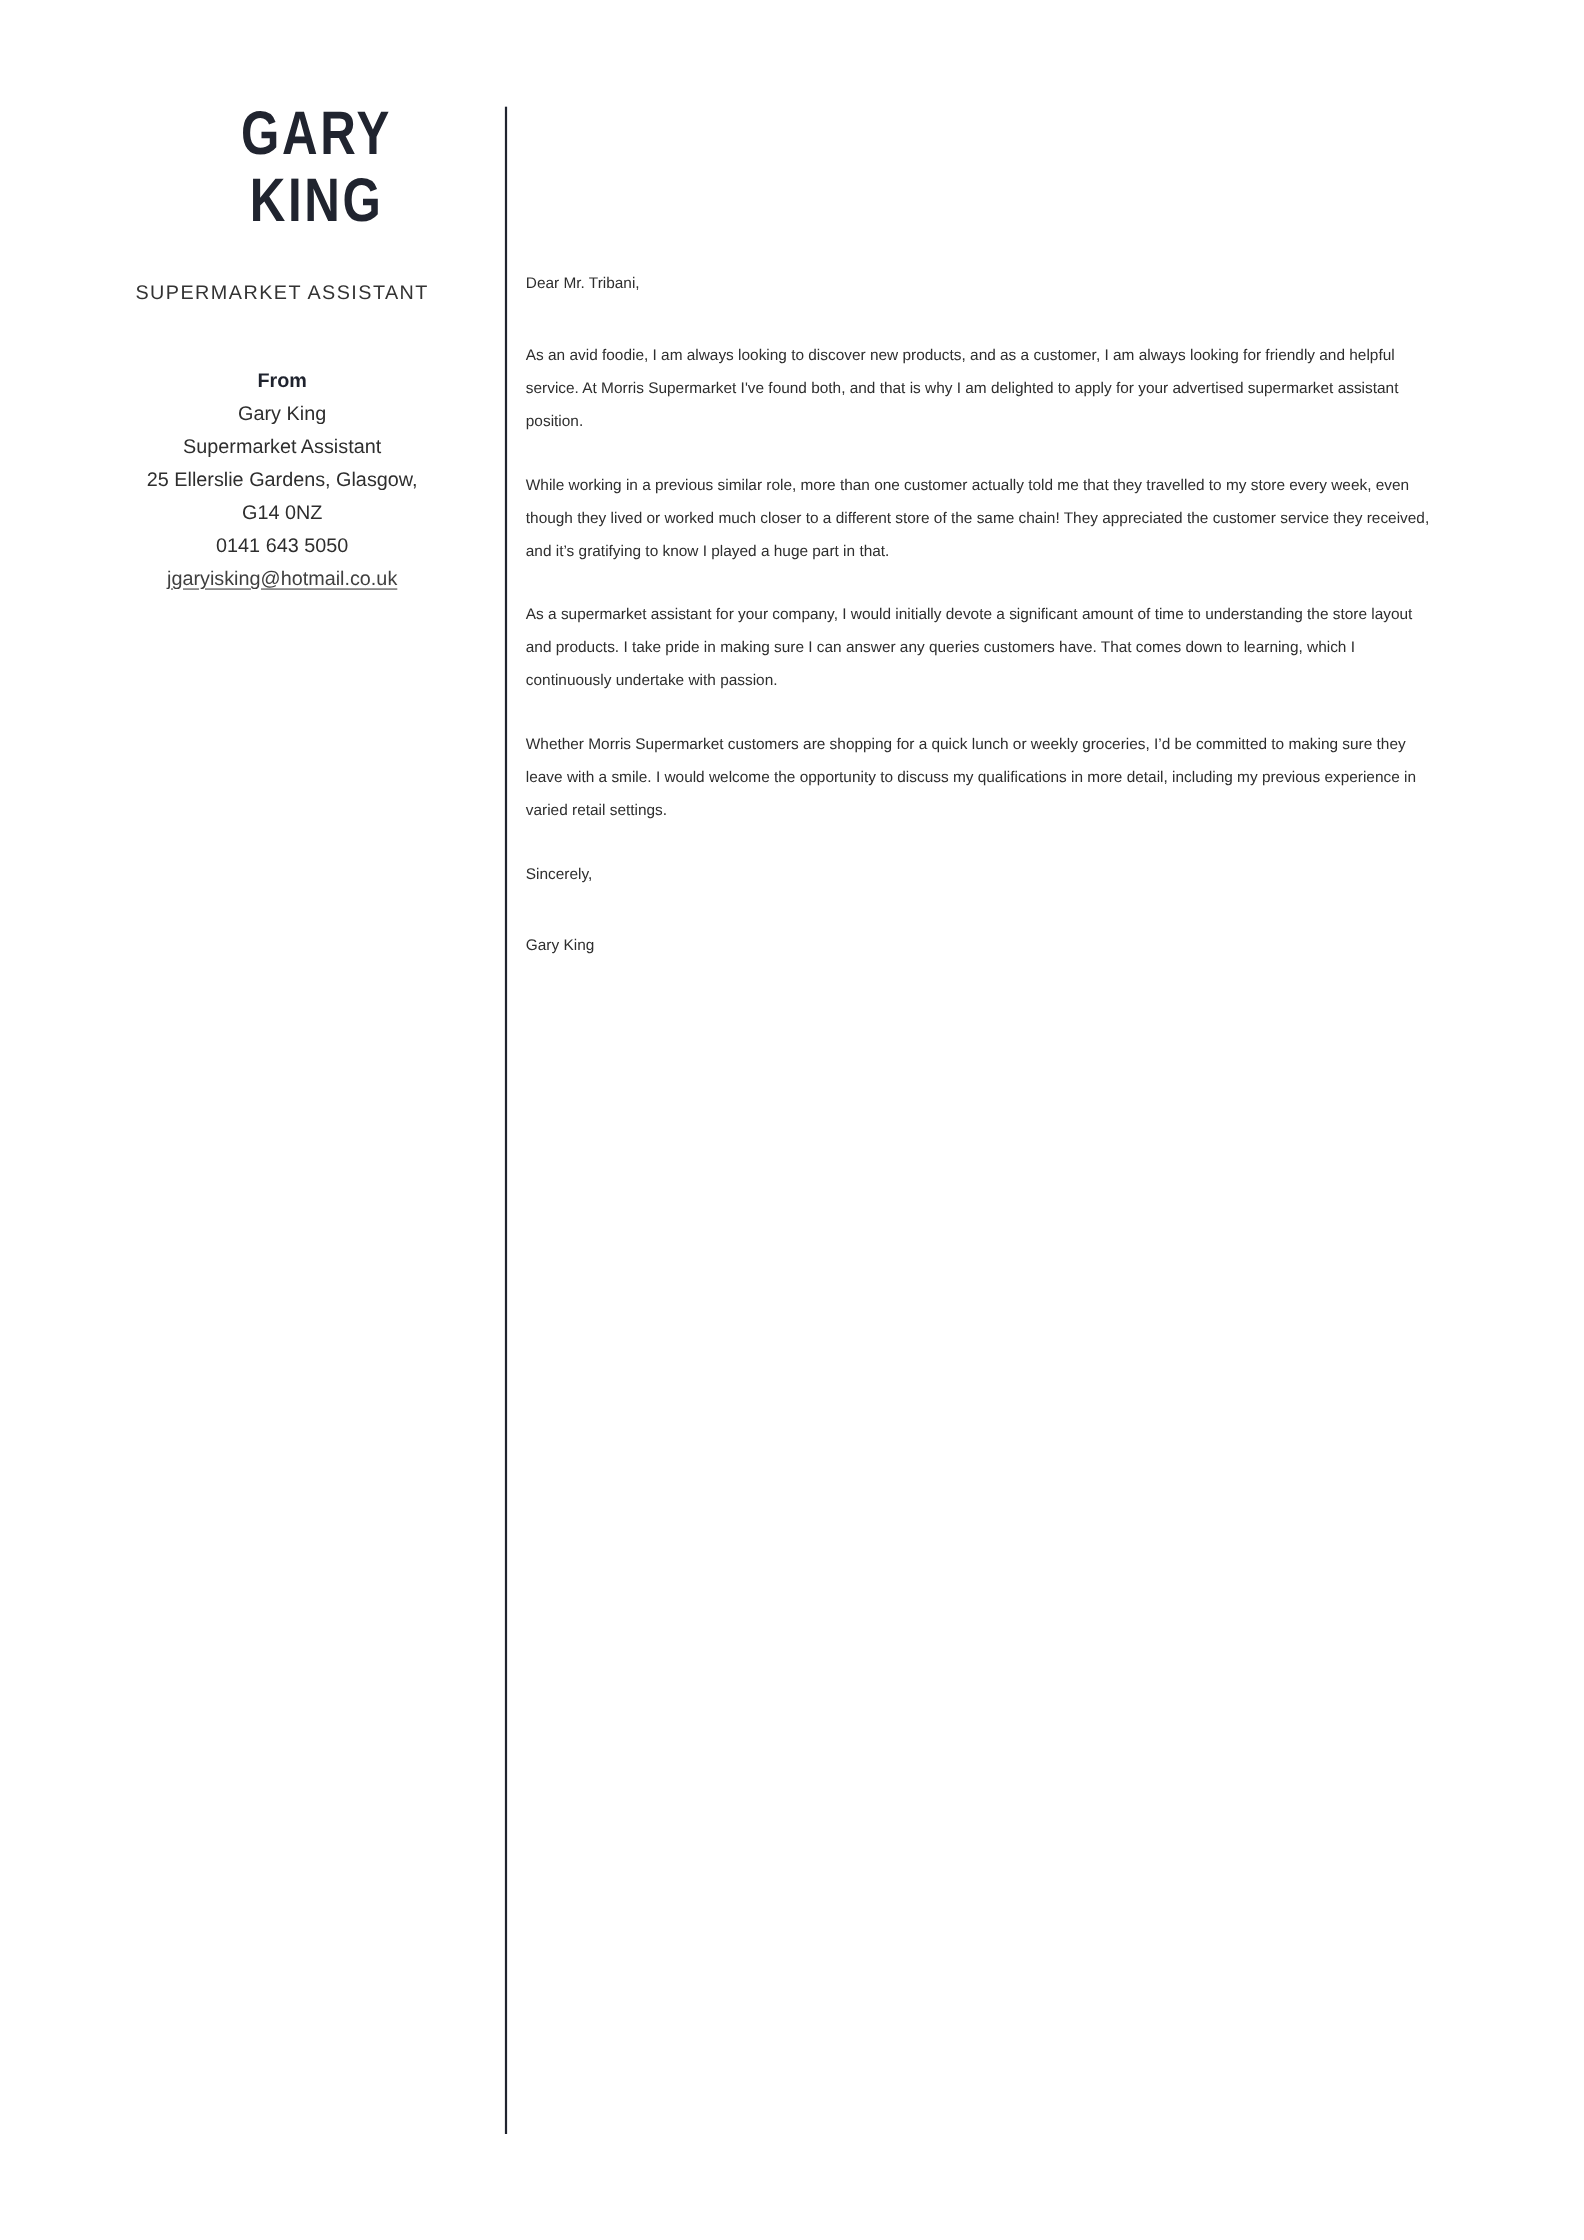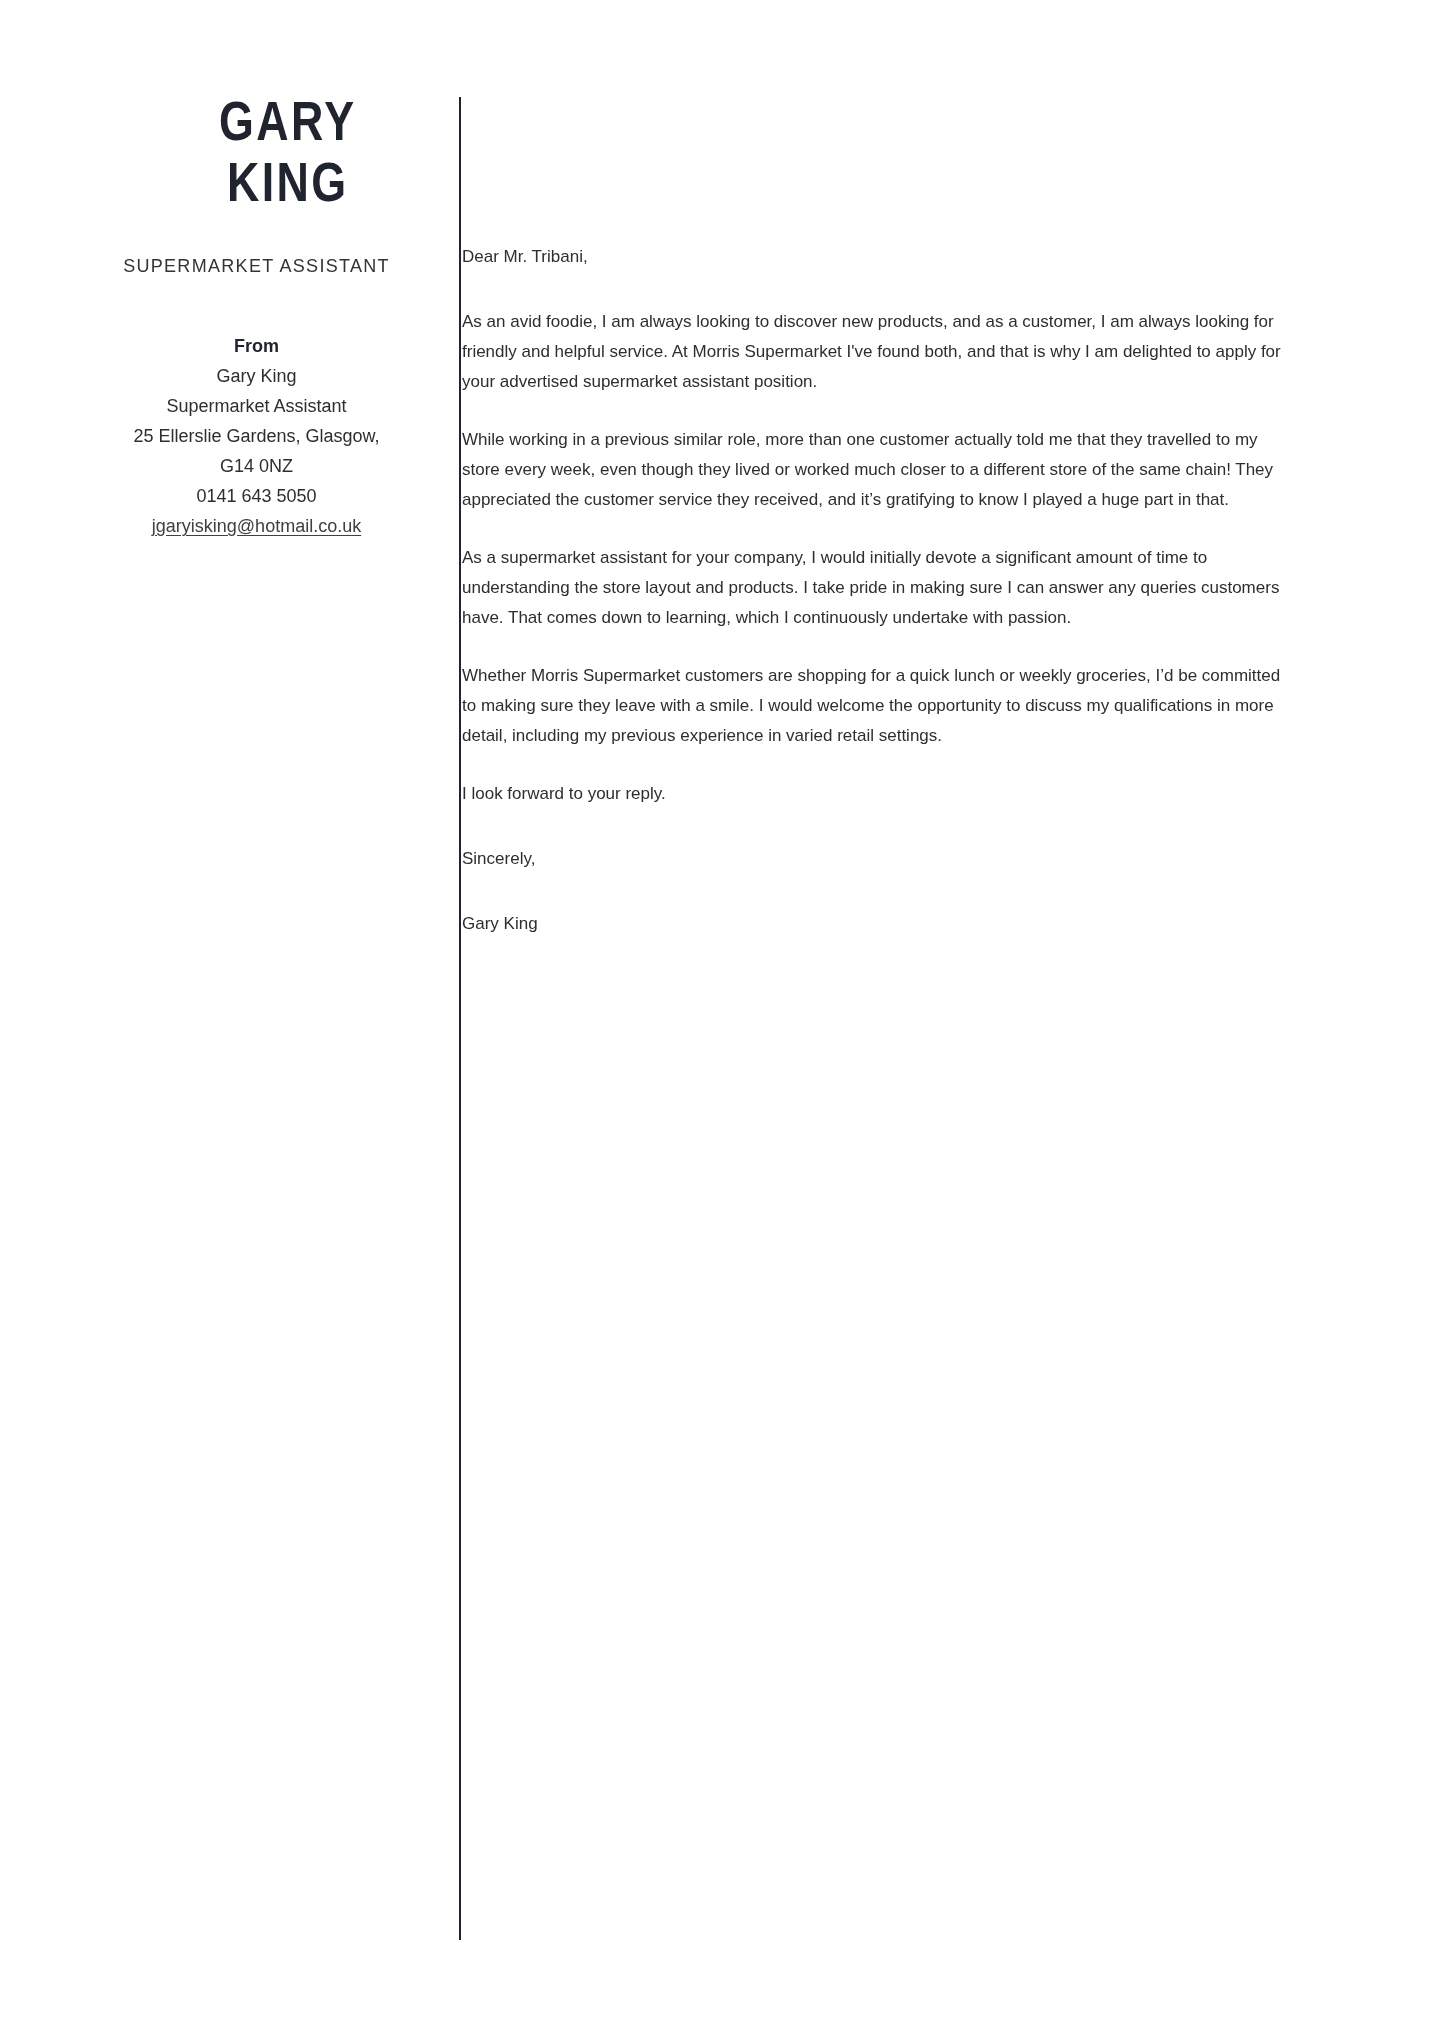--- a/index.html
+++ b/index.html
@@ -62,24 +62,24 @@
     left: 459px;
     top: 97px;
     width: 2px;
     height: 1843px;
     background: #20242f;
   }
 
   
   .letter {
     position: absolute;
-    left: 462px;
+    left: 478px;
     top: 242px;
     width: 833px;
-    font-size: 17px;
+    font-size: 14px;
     line-height: 30px;
     color: #2e2e2e;
   }
   .letter p { margin: 0 0 28px 0; }
   .letter p.single { margin-bottom: 35px; }
   .letter p.signature { margin-bottom: 0; }
 </style>
 </head>
 <body>
 
@@ -108,16 +108,15 @@
 </div>
 
 <div class="divider"></div>
 
 <div class="letter">
   <p class="single">Dear Mr. Tribani,</p>
   <p>As an avid foodie, I am always looking to discover new products, and as a customer, I am always looking for friendly and helpful service. At Morris Supermarket I've found both, and that is why I am delighted to apply for your advertised supermarket assistant position.</p>
   <p>While working in a previous similar role, more than one customer actually told me that they travelled to my store every week, even though they lived or worked much closer to a different store of the same chain! They appreciated the customer service they received, and it’s gratifying to know I played a huge part in that.</p>
   <p>As a supermarket assistant for your company, I would initially devote a significant amount of time to understanding the store layout and products. I take pride in making sure I can answer any queries customers have. That comes down to learning, which I continuously undertake with passion.</p>
   <p>Whether Morris Supermarket customers are shopping for a quick lunch or weekly groceries, I’d be committed to making sure they leave with a smile. I would welcome the opportunity to discuss my qualifications in more detail, including my previous experience in varied retail settings.</p>
-  <p class="single">I look forward to your reply.</p>
   <p class="single">Sincerely,</p>
   <p class="signature">Gary King</p>
 </div>
 
 </body></html>

